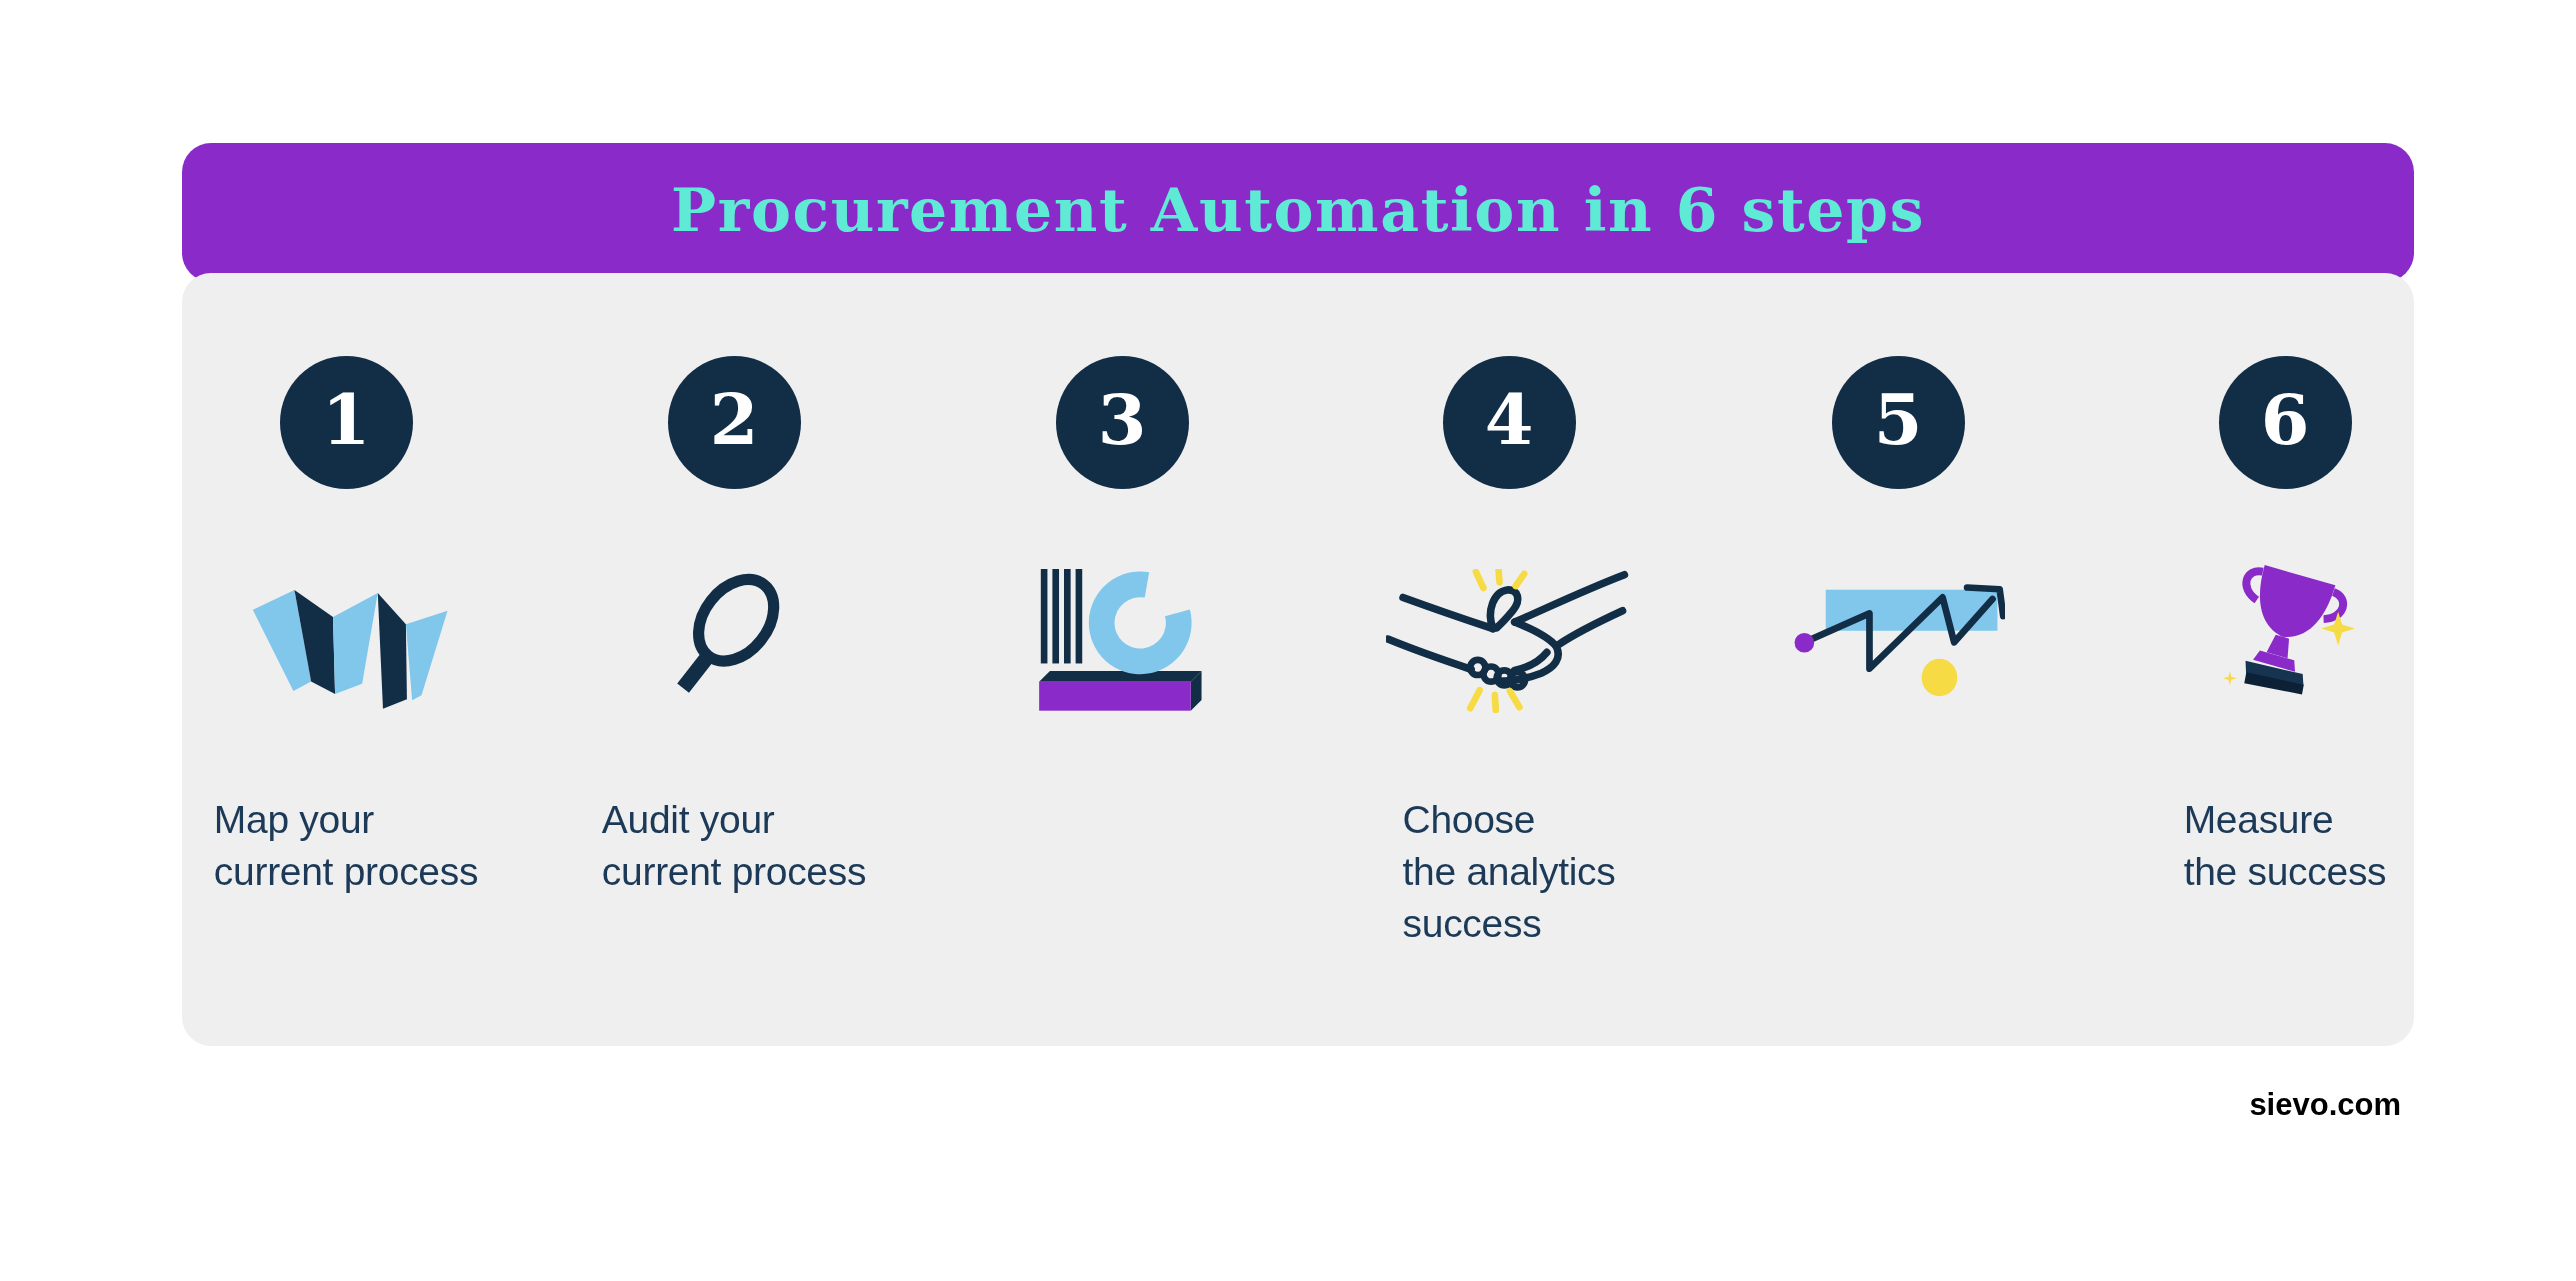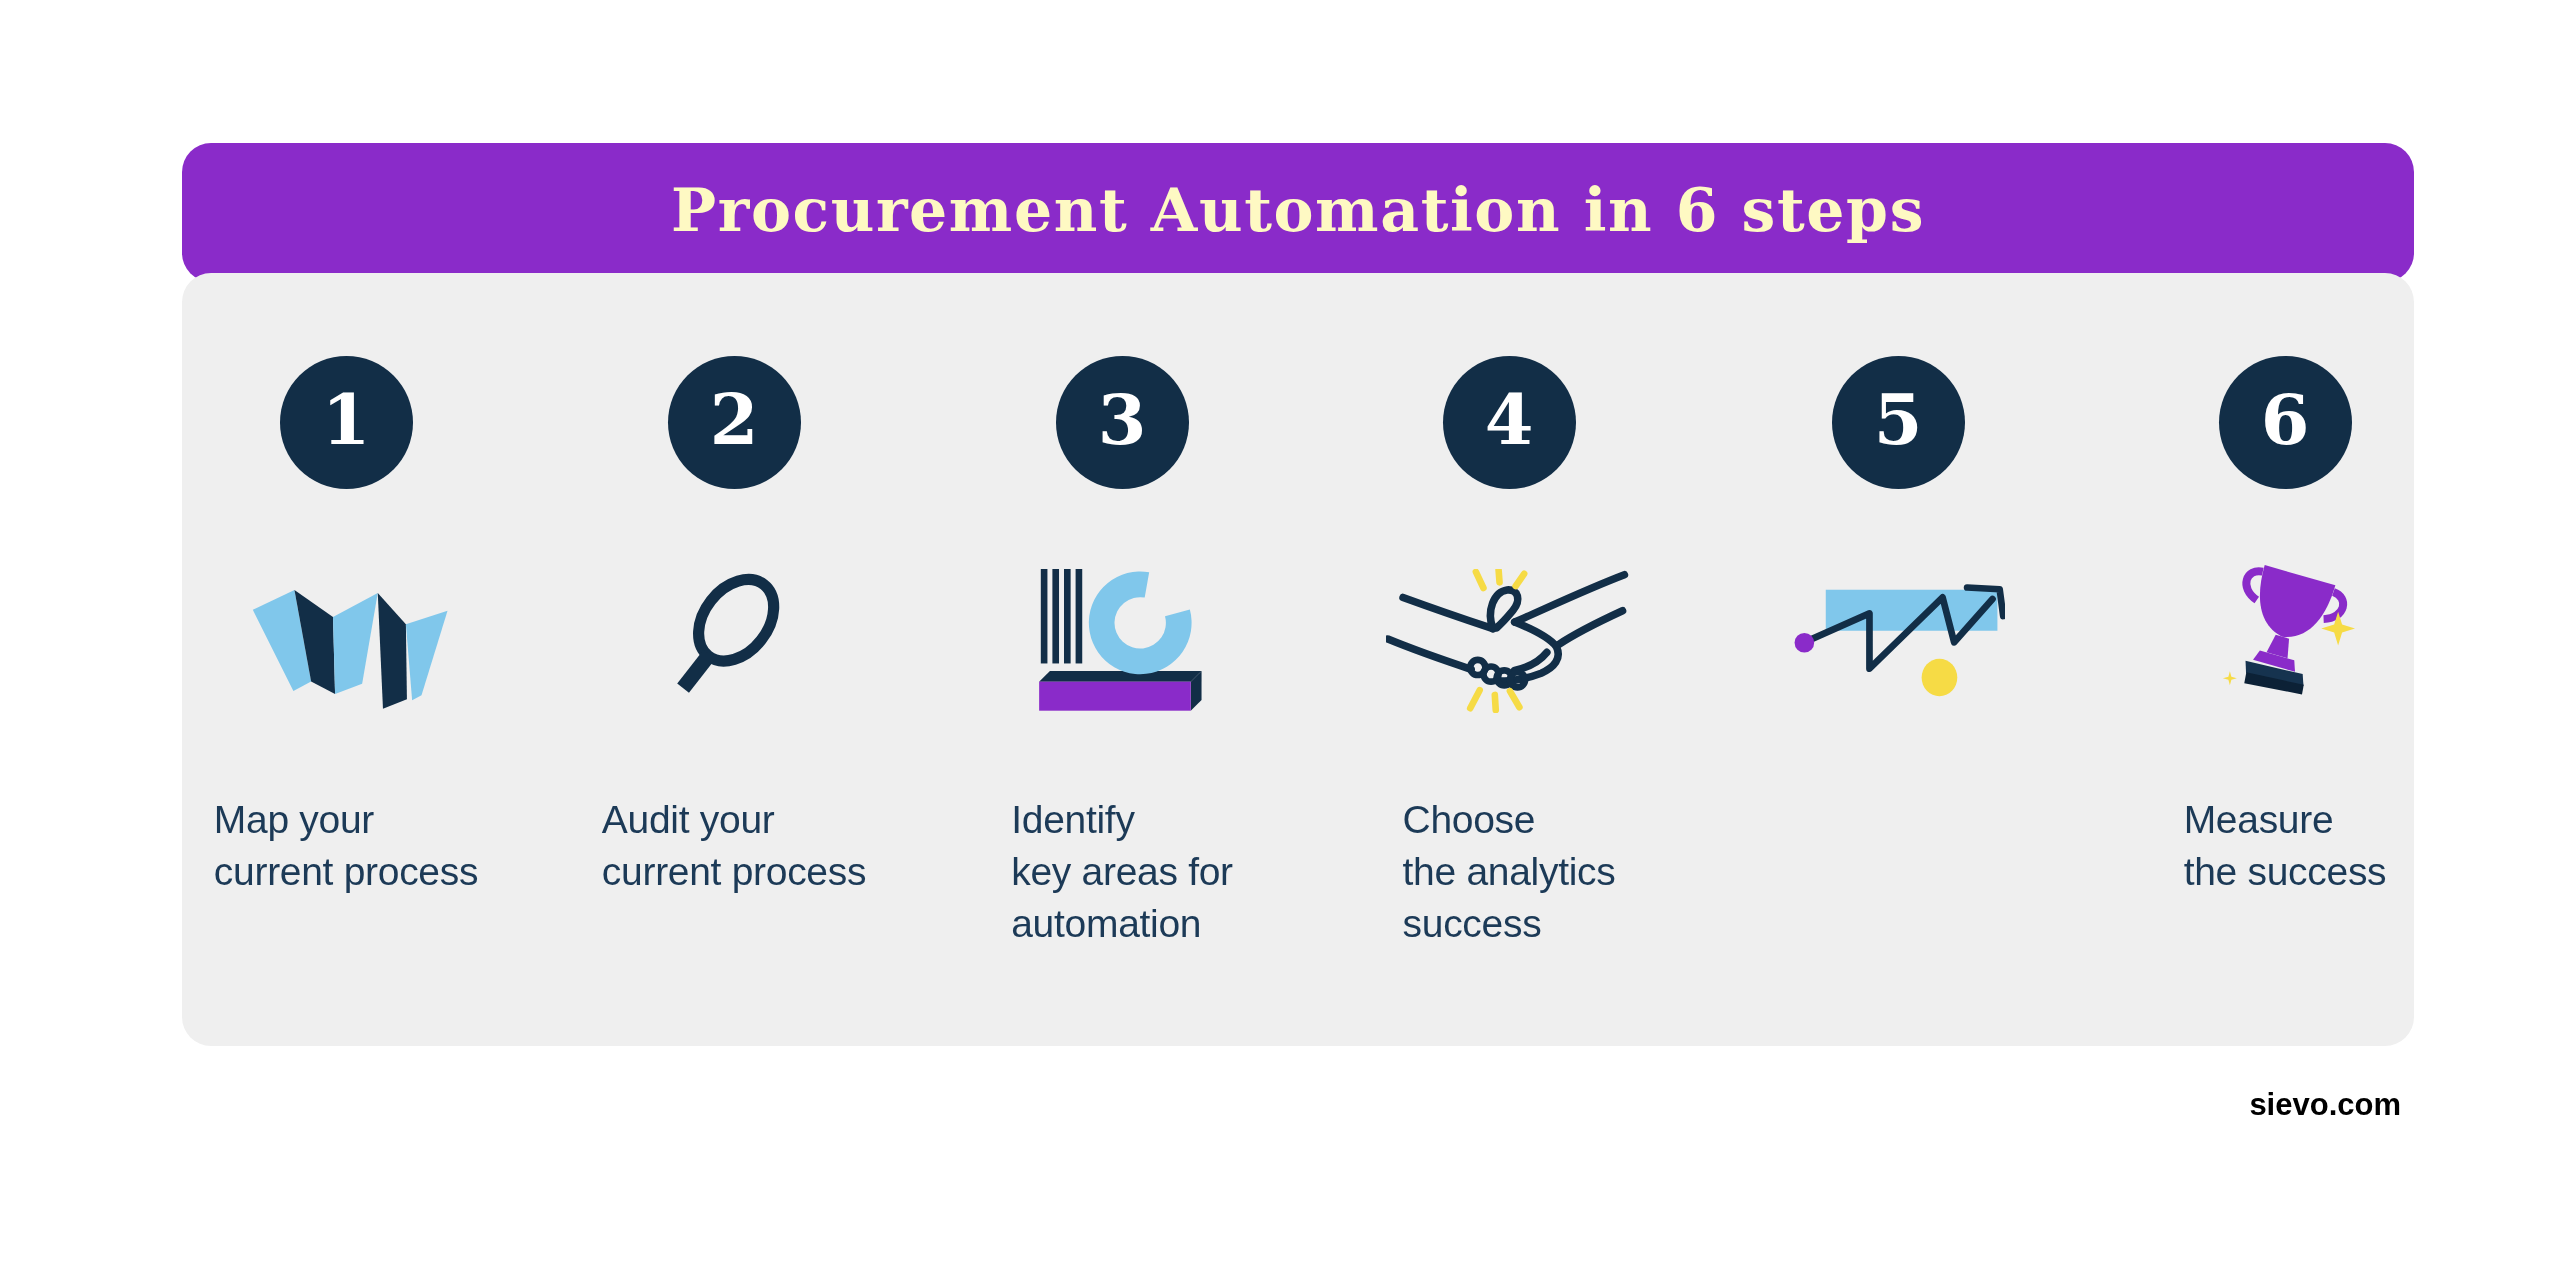--- a/index.html
+++ b/index.html
@@ -9,21 +9,21 @@
     background:#FFFFFF;
     font-family:"Liberation Sans",sans-serif;
     overflow:hidden;
   }
   .title-banner{
     position:absolute;left:182px;top:143px;width:2232px;height:139px;
     background:#8A2BC9;border-radius:29px;
     display:flex;align-items:center;justify-content:center;
   }
   .title-banner .title{
-    color:#fef9c3;
+    color:#5eead4;
     font-family:"DejaVu Serif",serif;
     font-weight:700;font-size:60px;letter-spacing:1.6px;
     transform:translateY(-3.2px);
     white-space:nowrap;
   }
   .content-panel{
     position:absolute;left:182px;top:273px;width:2232px;height:773px;
     background:#EFEFEF;border-radius:29px;
   }
   .step{
@@ -112,23 +112,20 @@
         <rect x="30" y="0" width="8" height="114" fill="#122E47"></rect>
         <rect x="44" y="0" width="8" height="114" fill="#122E47"></rect>
 
         <polygon points="0,136 183,136 196,123 13,123" fill="#122E47"></polygon>
         <polygon points="183,136 196,123 196,158 183,171" fill="#122E47"></polygon>
         <rect x="0" y="136" width="183" height="35" fill="#8A2BC9"></rect>
 
         <path d="M181.9,49 A62,62 0 1 1 132.8,3.9 L127.4,34.5 A31,31 0 1 0 151.9,57 Z" fill="#80C7EB"></path>
       </svg>
     </div>
-    <p class="step-label">Identify
-key areas for
-automation</p>
   </div>
 
   <div class="step step-4">
     <div class="num-badge">
       <span>4</span>
     </div>
     <div class="icon-box">
       <svg width="246" height="144" viewBox="0 0 260 152">
         <g fill="none" stroke="#122E47" stroke-width="8" stroke-linecap="round">
           <path d="M18,30 C62,46 92,56 113,63"></path>

